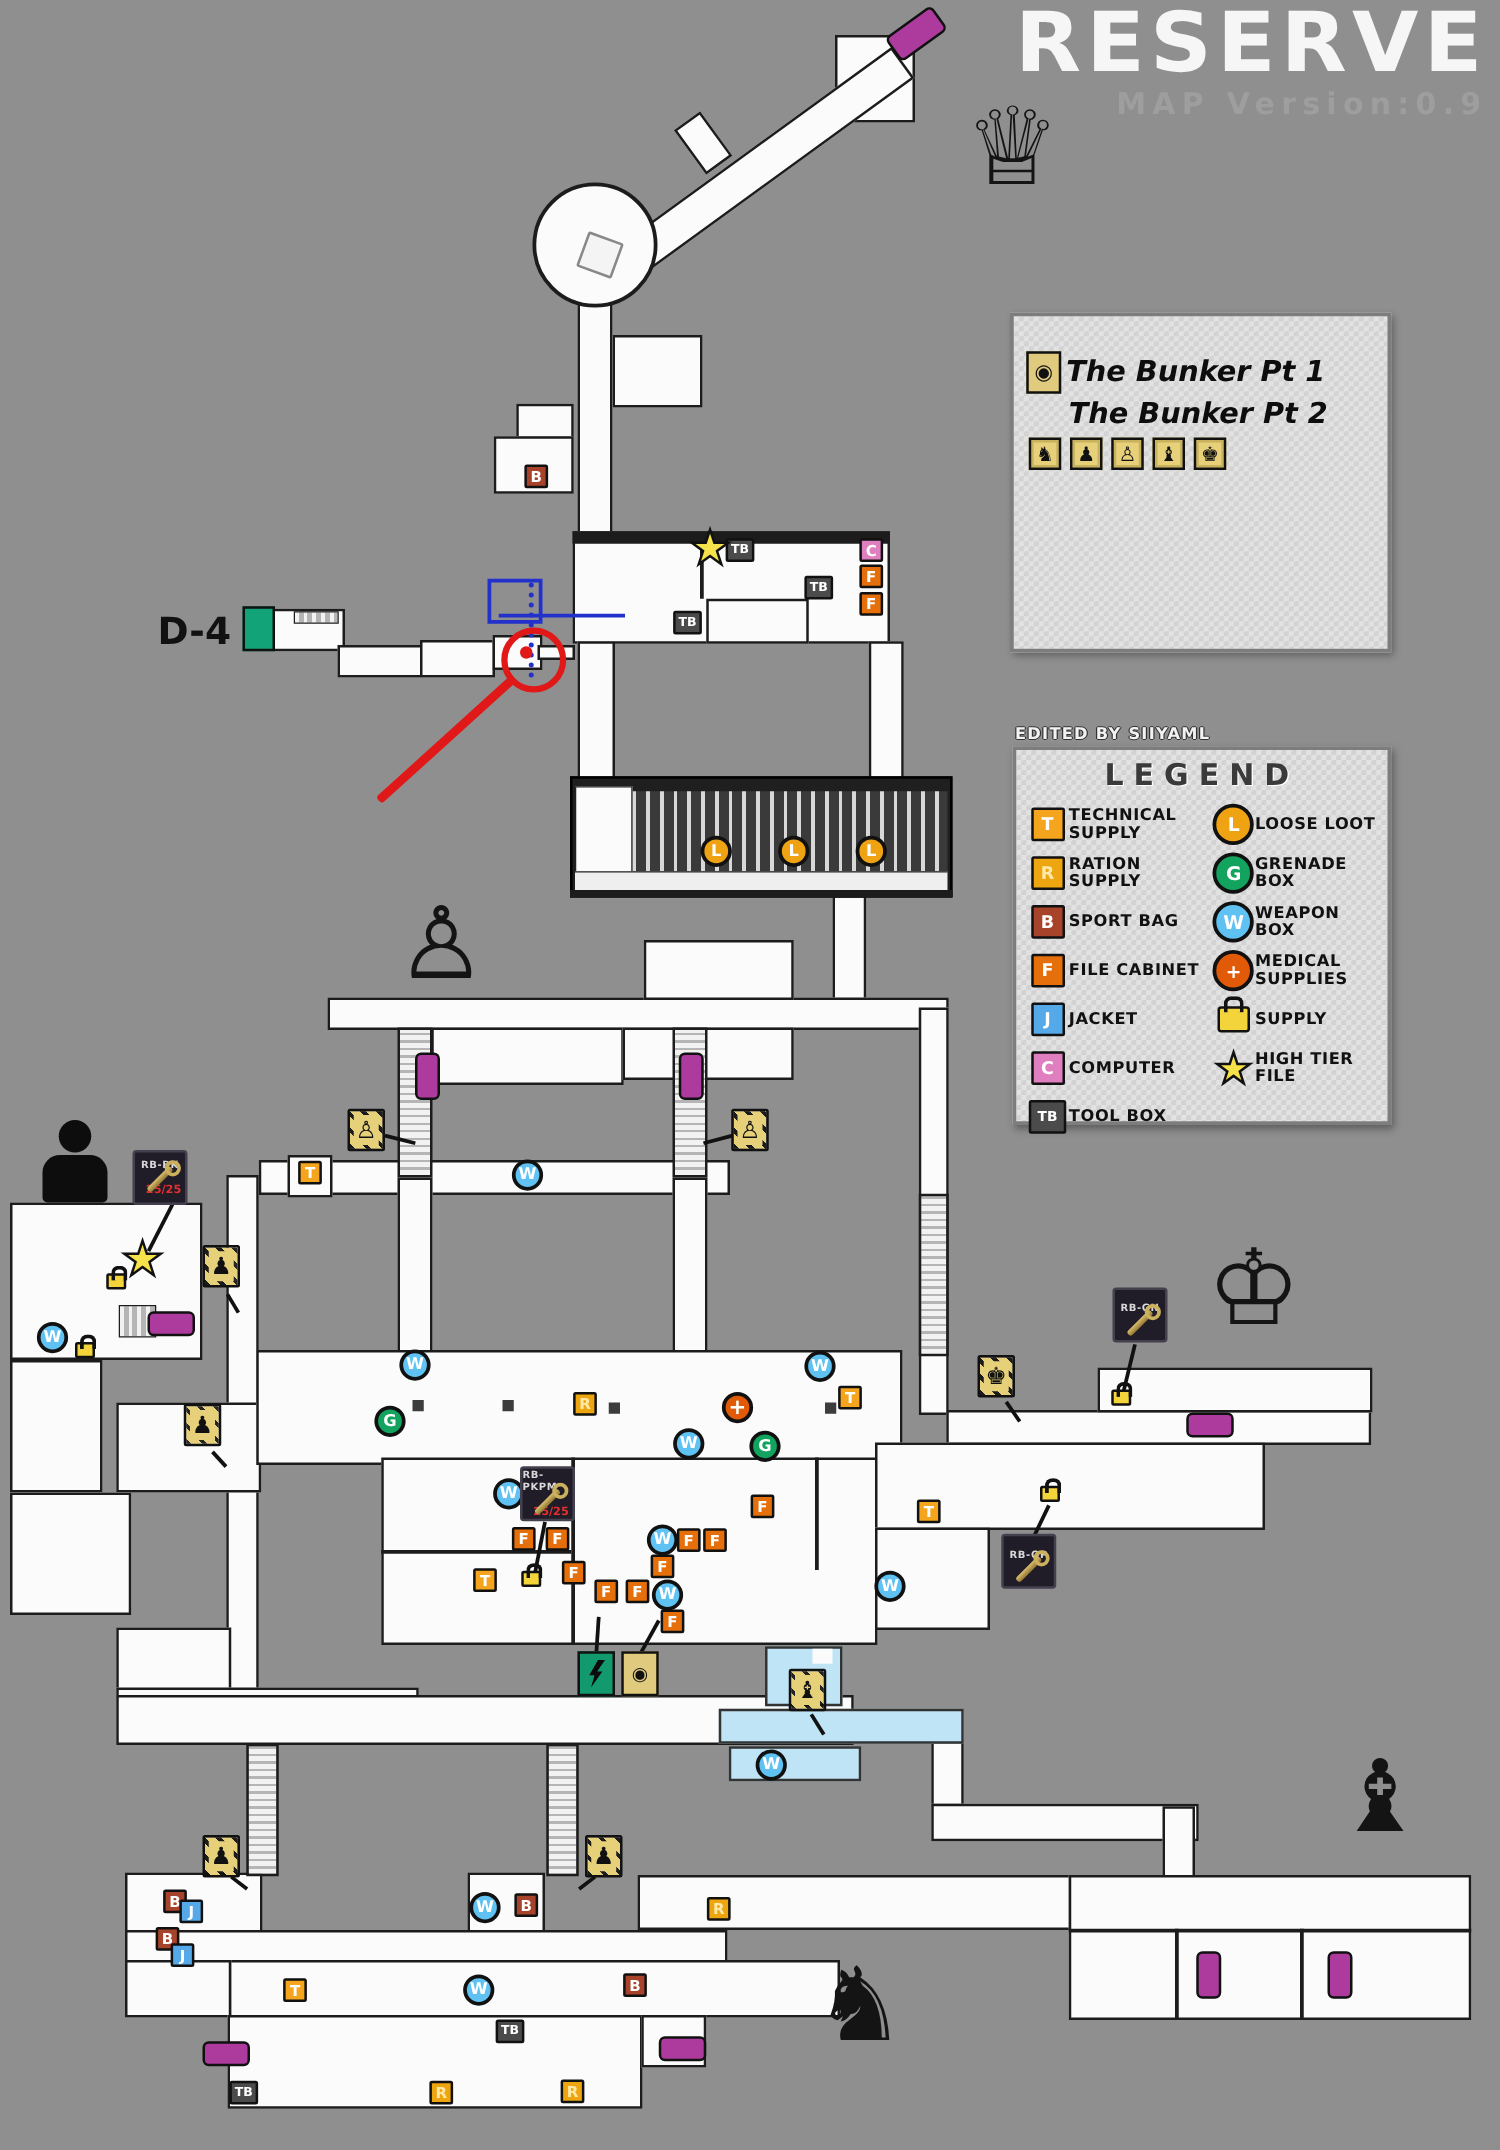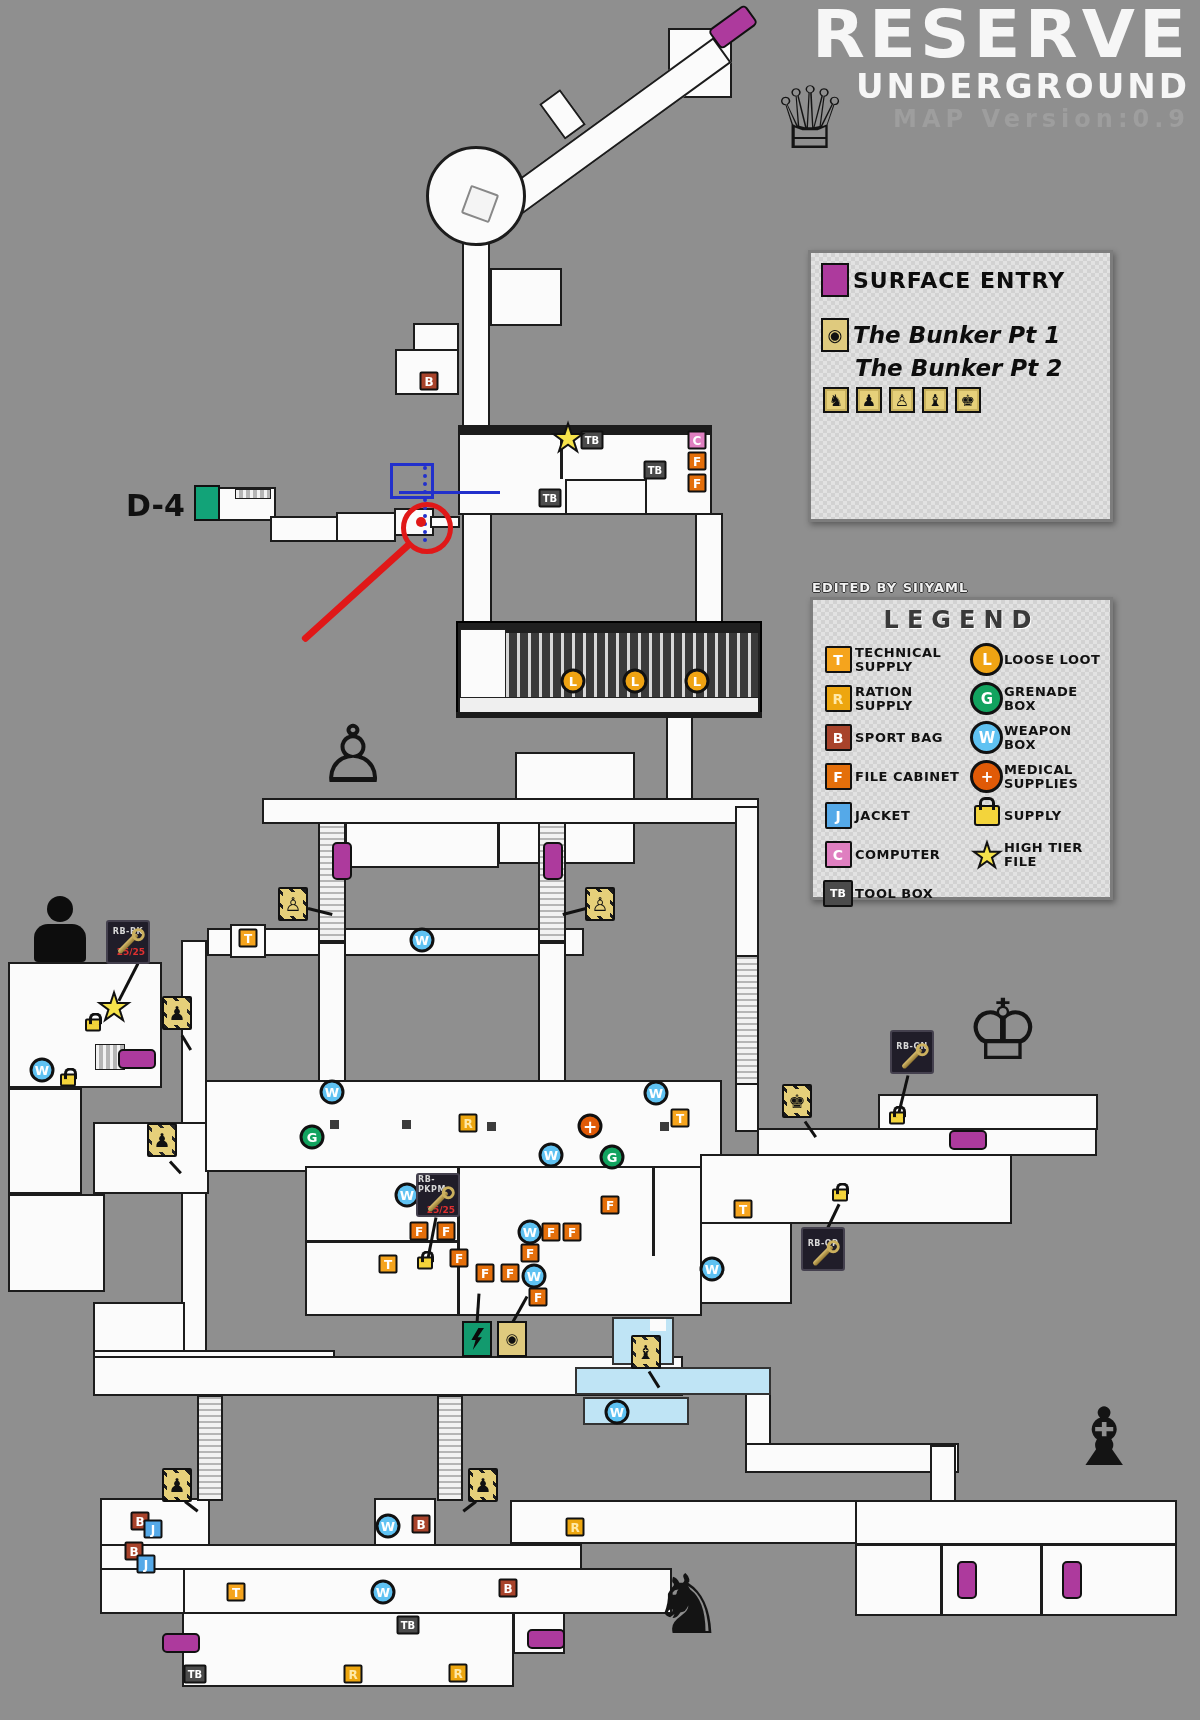--- a/index.html
+++ b/index.html
@@ -357,30 +357,25 @@
   <div id="blue-line" style="left: 399px; top: 491px; width: 101px;"></div>
   <div id="blue-dotted" style="left: 423px; top: 466px; height: 76px;"></div>
 
   <div id="red-circle" style="left: 401px; top: 502px; width: 42px; height: 42px;"></div>
   <div id="red-dot" style="left: 416px; top: 517px;"></div>
   <div id="red-line" style="left: 303px; top: 637px; width: 144.423px; transform: rotate(-42.1936deg);"></div>
   <div id="d2-label">D-4</div>
 
   <div id="title-block">
     <div id="title-line1">RESERVE</div>
-    <div id="title-line2">UNDERGROUND</div>
     <div id="title-version">MAP Version:0.9</div>
   </div>
 
 
   <div id="info-box" class="panel">
-    <div class="ib-row">
-      <span class="ib-ic ib-sq" style="background:#ad3a9d"></span>
-      <span class="ib-label">SURFACE ENTRY</span>
-    </div>
     <div style="height:18px"></div>
     <div class="ib-row">
       <span class="ib-ic ib-sq" style="background:#dfca7e;color:#111;font-size:17px;font-weight:bold">◉</span>
       <span class="ib-bunker">The Bunker Pt 1</span>
     </div>
     <div class="ib-row" style="margin-left:34px">
       <span class="ib-bunker">The Bunker Pt 2</span>
     </div>
     <div id="bunker-sq-row">
         <span class="bsq">♞</span>

